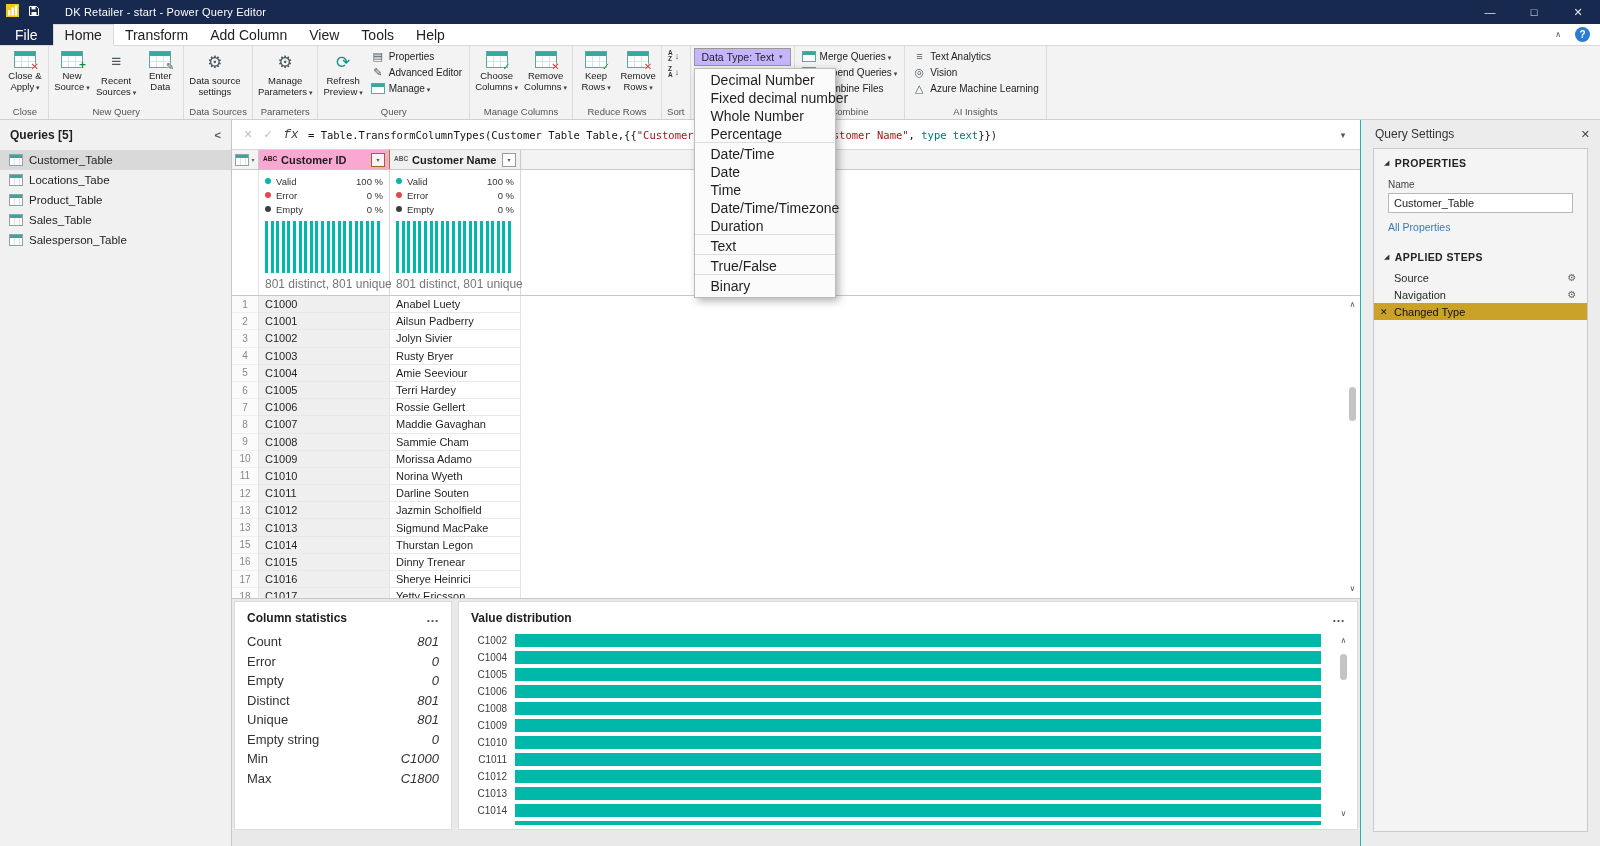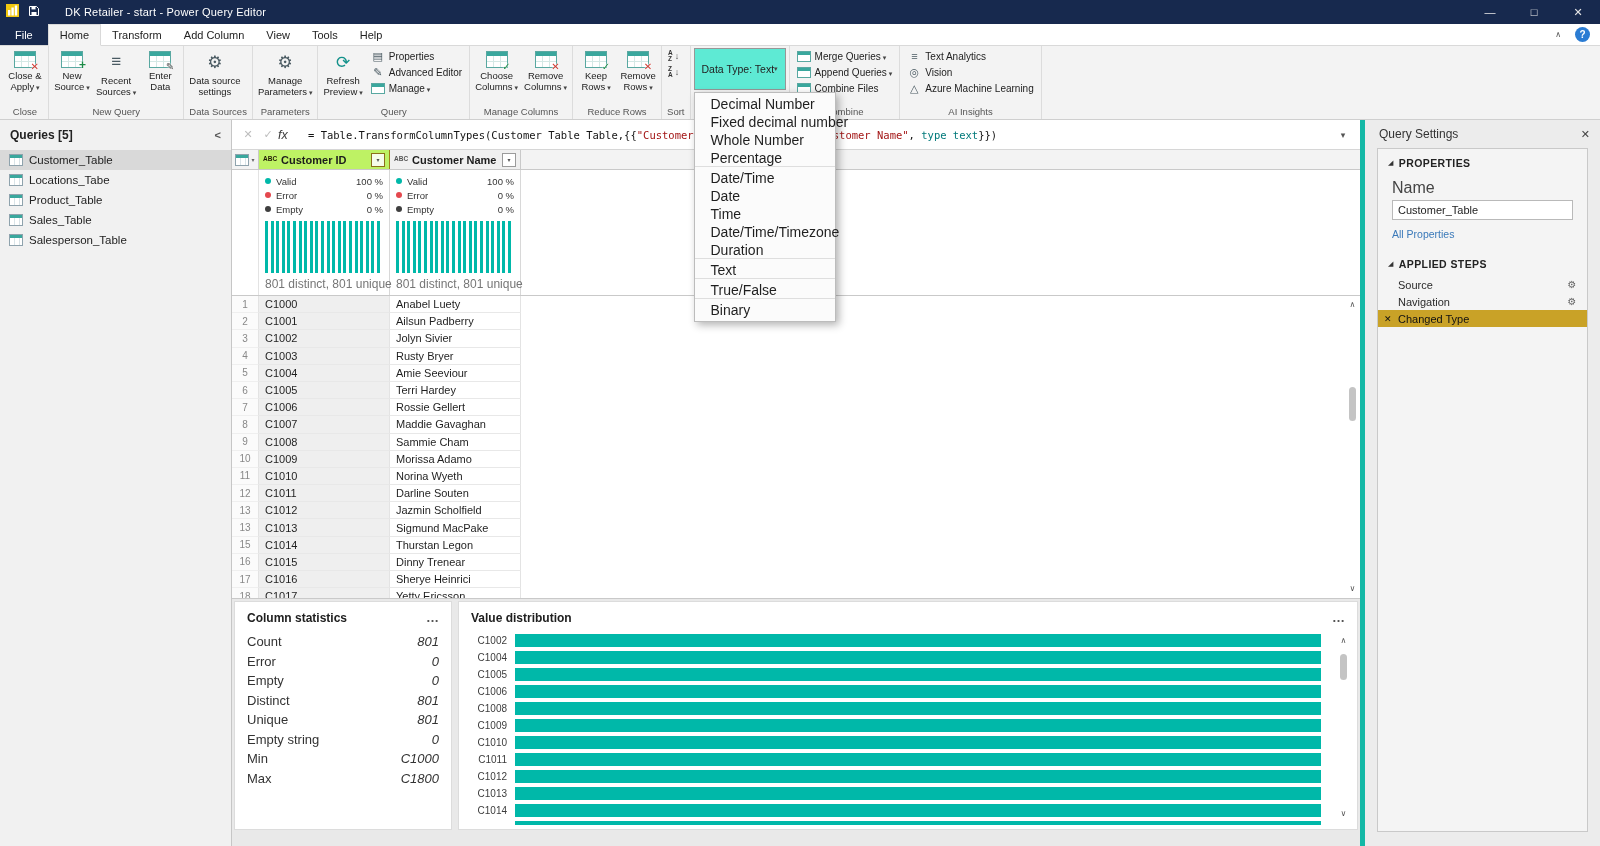--- a/index.html
+++ b/index.html
@@ -9,21 +9,21 @@
 
   
   .titlebar{height:24px;background:#17294e;display:flex;align-items:center;color:#fff;flex:0 0 auto;padding-left:6px;gap:9px}
   .titlebar .title{font-size:11px;margin-left:16px;letter-spacing:.2px;white-space:nowrap}
   .win-controls{margin-left:auto;display:flex;height:100%}
   .win-controls span{width:44px;display:flex;align-items:center;justify-content:center;font-size:11px;color:#e9e9e9;cursor:default}
 
   
   .menubar{height:22px;background:#fff;border-bottom:1px solid #d9d9d9;display:flex;align-items:stretch;flex:0 0 auto}
   .mtabs{display:flex;align-items:stretch}
-  .mtab{padding:0 11px;font-size:11px;display:flex;align-items:center;color:#222;cursor:default;white-space:nowrap}
+  .mtab{padding:0 11px;font-size:14px;display:flex;align-items:center;color:#222;cursor:default;white-space:nowrap}
   .mtab.file{background:#17294e;color:#fff;padding:0 15px}
   .mtab.active{background:#f3f3f3;border:1px solid #d9d9d9;border-bottom-color:#f3f3f3;margin-bottom:-1px}
   .mb-right{margin-left:auto;display:flex;align-items:center;gap:14px;padding-right:10px}
   .rib-collapse{font-size:8px;color:#555}
   .help-badge{width:15px;height:15px;border-radius:50%;background:#2b7cd3;color:#fff;font-size:10px;font-weight:bold;display:flex;align-items:center;justify-content:center}
 
   
   .ribbon{height:74px;background:#f3f3f3;border-bottom:1px solid #cfcfcf;display:flex;align-items:stretch;flex:0 0 auto;padding-left:2px}
   .rgroup{display:flex;flex-direction:column;border-right:1px solid #dcdcdc;padding:2px 3px 0}
   .rg-body{flex:1;display:flex;align-items:flex-start;gap:2px}
@@ -44,56 +44,56 @@
   .tico::after{position:absolute;right:-4px;bottom:-5px;font-size:10px;font-weight:bold;text-shadow:0 0 2px #fff,0 0 2px #fff}
   .ov-x::after{content:"✕";color:#d33b33}
   .ov-check::after{content:"✓";color:#1d8a46}
   .ov-plus::after{content:"+";color:#1d8a46;font-size:12px}
   .ov-pencil::after{content:"✎";color:#555;font-weight:normal}
   .sort-btn{display:flex;align-items:center;gap:2px;padding:1px 3px;height:16px;cursor:default}
   .sort-ltrs{display:flex;flex-direction:column;line-height:1}
   .sort-ltrs span{font-size:6.5px;font-weight:bold;color:#333}
   .sort-ar{font-size:9px;color:#444}
   .dtwrap{position:relative}
-  .dt-btn{display:flex;align-items:center;font-size:10.5px;padding:14px 7px;background:#5eead4;border:1px solid #979797;color:#222;white-space:nowrap;cursor:default}
+  .dt-btn{display:flex;align-items:center;gap:5px;font-size:10.5px;padding:2px 7px;background:#c4b5fd;border:1px solid #979797;color:#222;white-space:nowrap;cursor:default}
   .dt-caret{font-size:7px;color:#444}
   .dt-popup{position:absolute;top:calc(100% + 2px);left:0;width:142px;background:#fbfbfb;border:1px solid #bcbcbc;box-shadow:3px 3px 8px rgba(0,0,0,.3);padding:2px 0;z-index:300}
   .dt-item{height:18px;line-height:18px;padding:0 16px;font-size:14px;color:#1f1f1f;white-space:nowrap;cursor:default}
   .dt-item.sep{border-bottom:1px solid #dedede;margin-bottom:2px}
 
   
   .main{flex:1;display:flex;min-height:0}
   .queries-pane{width:232px;background:#f1f1f1;border-right:1px solid #c6c6c6;display:flex;flex-direction:column;flex:0 0 auto}
   .qp-head{height:30px;display:flex;align-items:center;padding:0 10px;font-weight:bold;font-size:12px;color:#222}
   .qp-collapse{margin-left:auto;font-size:11px;color:#555;cursor:default}
   .q-item{height:20px;display:flex;align-items:center;gap:6px;padding:0 6px 0 9px;font-size:11.5px;color:#222;cursor:default}
   .q-item.selected{background:#d9d9d9}
   .tbl-mini{width:14px;height:12px;border:1px solid #8fa3ad;flex:0 0 auto;
     background:linear-gradient(#3aa79d 0 3px, rgba(0,0,0,0) 3px),
       repeating-linear-gradient(90deg, rgba(0,0,0,0) 0 4px, #d9e4e8 4px 5px), #fff}
 
   .center{flex:1;display:flex;flex-direction:column;min-width:0;background:#fff}
   .formula-bar{height:30px;background:#fff;border-bottom:1px solid #d6d6d6;display:flex;align-items:center;padding:0 6px;flex:0 0 auto}
   .fb-btn{width:20px;text-align:center;font-size:11px;color:#bdbdbd;cursor:default}
-  .fb-fx{width:26px;font-size:12.5px;font-style:italic;font-family:Liberation Sans, sans-serif;color:#3d3d3d}
+  .fb-fx{width:26px;text-align:center;font-size:12.5px;font-style:italic;font-family:Liberation Mono, monospace;color:#3d3d3d}
   .fb-text{flex:1;font-family:"DejaVu Sans Mono","Liberation Mono",monospace;font-size:10.5px;white-space:nowrap;overflow:hidden;color:#141414;margin-left:4px}
   .seg-string{color:#a31515}
   .seg-keyword{color:#00797a}
   .fb-expand{width:22px;text-align:center;font-size:9px;color:#555;cursor:default}
 
   
   .grid-area{flex:1;position:relative;min-height:0;background:#fff;overflow:hidden}
   .g-head{display:flex;height:20px;border-bottom:1px solid #c9c9c9;background:#f3f3f3}
   .g-corner{width:27px;border-right:1px solid #c9c9c9;display:flex;align-items:center;justify-content:center;gap:2px}
   .corner-caret{font-size:6px;color:#666}
   .g-col{width:131px;display:flex;align-items:center;gap:4px;padding:0 4px;border-right:1px solid #c9c9c9;background:#f0f0f0;cursor:default}
   .type-badge{font-size:6.5px;font-weight:bold;color:#555;line-height:1;flex:0 0 auto}
   .col-name{flex:1;font-size:11px;font-weight:bold;color:#1c1c1c;white-space:nowrap;overflow:hidden}
   .filter-btn{width:14px;height:14px;border:1px solid #9b9b9b;background:#fff;color:#555;font-size:6px;display:flex;align-items:center;justify-content:center;flex:0 0 auto;cursor:default}
-  .g-col.selected{background:#bef264;border-right-color:#9e7f1b}
+  .g-col.selected{background:#f9a8d4;border-right-color:#9e7f1b}
   .g-col.selected .type-badge{color:#201a06}
   .g-col.selected .filter-btn{background:rgba(255,255,255,.85);border-color:#8a7019}
 
   .g-quality{display:flex;height:126px;border-bottom:1px solid #c9c9c9;background:#fff}
   .q-gutter{width:27px;border-right:1px solid #e3e3e3}
   .q-cell{width:131px;border-right:1px solid #d8d8d8;padding:4px 6px 0}
   .q-line{display:flex;align-items:center;height:14px;font-size:9.5px;color:#333}
   .q-dot{width:6px;height:6px;border-radius:50%;margin-right:5px;flex:0 0 auto}
   .dot-valid{background:#00b8a9}.dot-error{background:#e4484e}.dot-empty{background:#3f3f3f}
   .q-lab{flex:1}
@@ -121,27 +121,27 @@
   .stat-val{font-style:italic}
   .dist-card{flex:1;padding:4px 12px;position:relative;display:flex;flex-direction:column;min-width:0}
   .dist-rows{flex:1;overflow:hidden;padding-right:24px}
   .bar-row{display:flex;align-items:center;height:17px;gap:8px}
   .bar-label{width:36px;text-align:right;font-size:10px;color:#3c3c3c;flex:0 0 auto}
   .bar{flex:1;height:13px;background:#00b8a9}
   .dist-scroll{position:absolute;top:30px;right:7px;bottom:8px;width:13px;display:flex;flex-direction:column;align-items:center;font-size:8px;color:#555}
   .ds-thumb{position:absolute;top:6px;left:3px;width:7px;height:26px;background:#c4c4c4;border-radius:4px}
 
   
-  .settings-pane{width:240px;background:#ececec;border-left:5px solid #14b8a6;display:flex;flex-direction:column;flex:0 0 auto}
+  .settings-pane{width:240px;background:#ececec;border-left:1px solid #14b8a6;display:flex;flex-direction:column;flex:0 0 auto}
   .sp-head{height:28px;display:flex;align-items:center;padding:0 10px 0 14px;font-size:12px;color:#333}
   .sp-close{margin-left:auto;font-size:11px;color:#444;cursor:default}
   .sp-box{flex:1;margin:0 12px 14px;border:1px solid #c9c9c9;background:#f4f4f4;padding:8px 0 0;display:flex;flex-direction:column;overflow:hidden}
   .sec-head{display:flex;align-items:center;gap:5px;padding:0 10px;font-size:10.5px;font-weight:bold;color:#222;letter-spacing:.4px}
   .sec-tri{font-size:7px;color:#333}
-  .name-label{padding:10px 14px 3px;font-size:16px;color:#444}
+  .name-label{padding:10px 14px 3px;font-size:10px;color:#444}
   .name-input{margin:0 14px;height:20px;border:1px solid #b9b9b9;background:#fff;font-size:11px;padding:0 5px;font-family:inherit;color:#222;width:calc(100% - 28px)}
   .all-props{padding:8px 14px 12px;font-size:10.5px;color:#3a79b9;cursor:pointer}
   .steps-head{margin-top:6px}
   .steps-list{margin-top:6px}
   .step{display:flex;align-items:center;height:17px;padding:0 8px 0 6px;font-size:11px;color:#2a2a2a;cursor:default}
   .step-x{width:14px;font-size:9px;color:#111;visibility:hidden}
   .step-x.show{visibility:visible}
   .step-x::before{content:"✕"}
   .step-label{flex:1;white-space:nowrap;overflow:hidden}
   .step-gear{width:14px;text-align:center;font-size:10px;color:#666;visibility:hidden}

